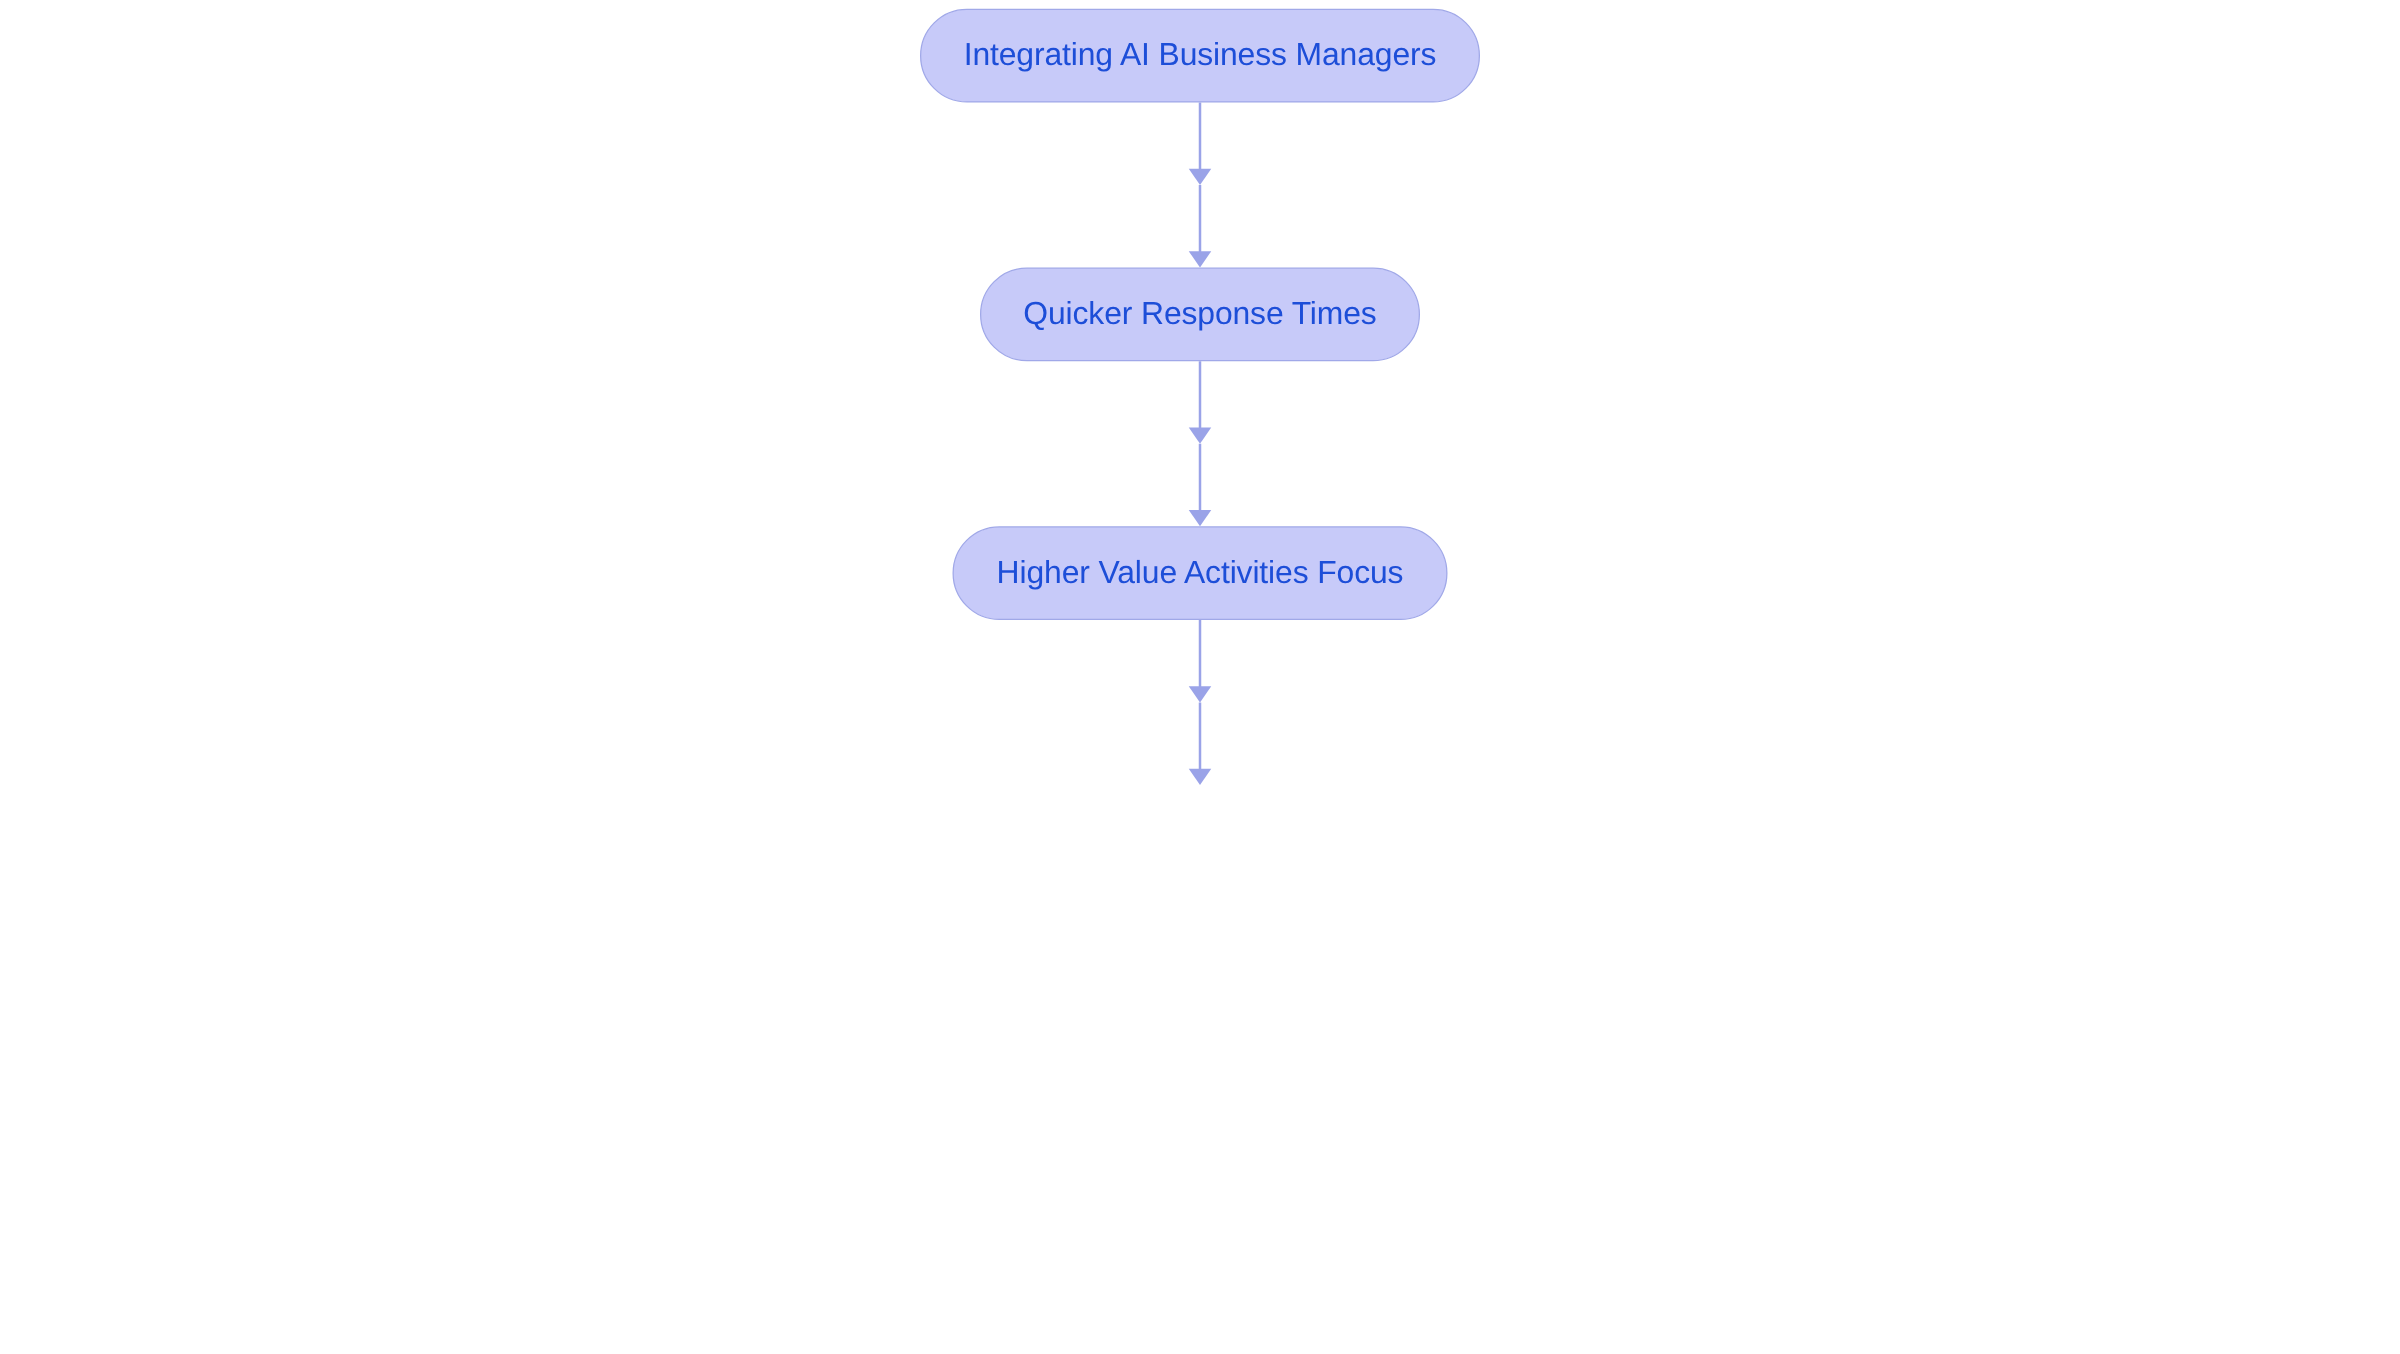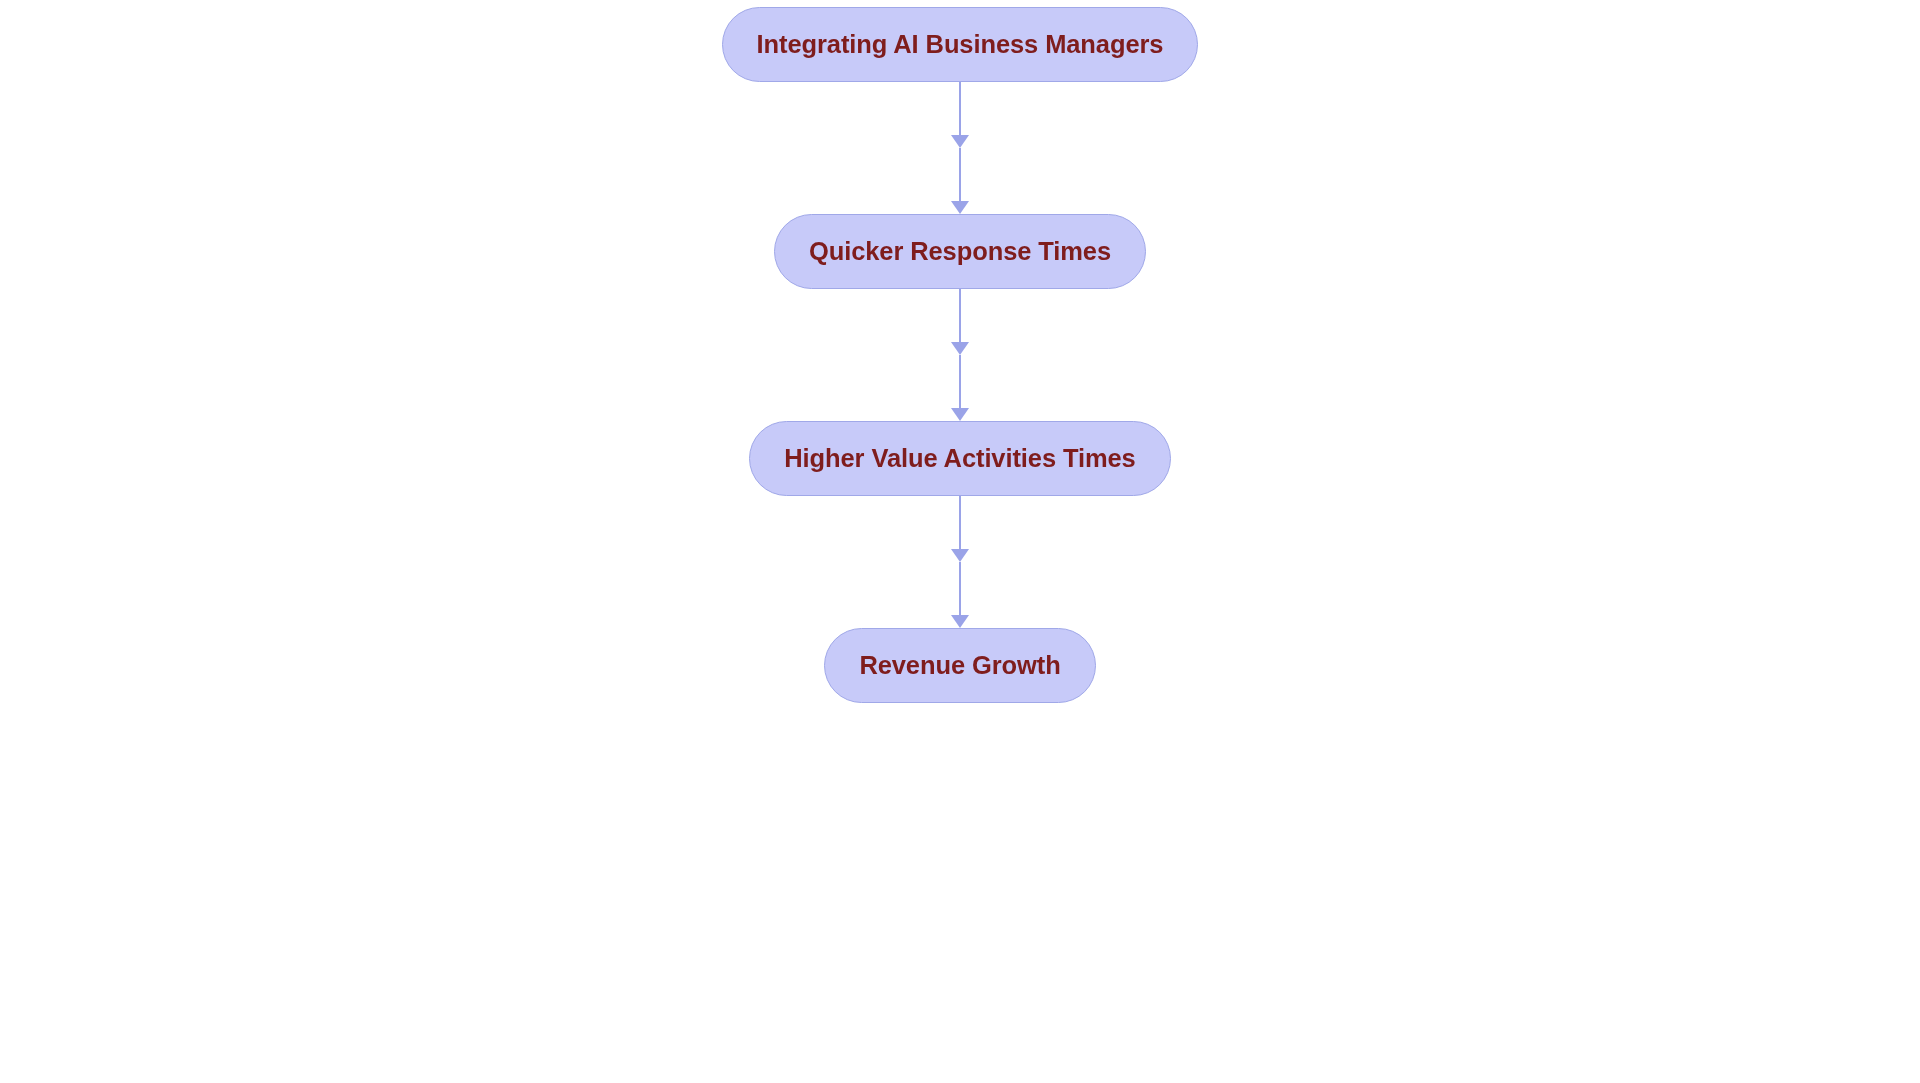--- a/index.html
+++ b/index.html
@@ -27,24 +27,24 @@
     height: 1083px;
     display: flex;
     flex-direction: column;
     align-items: center;
   }
   .node {
     box-sizing: border-box;
     background: #c7caf9;
     border: 1.3px solid #a0a8e8;
     border-radius: 999px;
-    color: #7f1d1d;
+    color: #1d4ed8;
     font-size: 25.5px;
     font-family: "Liberation Sans", sans-serif;
-    font-weight: 700;
+    font-weight: 400;
     letter-spacing: -0.1px;
     display: flex;
     align-items: center;
     justify-content: center;
     text-align: center;
     white-space: nowrap;
     padding: 0 34px;
     height: 75px;
     flex: 0 0 auto;
   }
@@ -105,29 +105,28 @@
       <div class="line"></div>
       <div class="head"></div>
     </div>
 
 
     <div class="connector gap-3">
       <div class="line"></div>
       <div class="head"></div>
     </div>
 
-    <div class="node">Higher Value Activities Times</div>
+    <div class="node">Higher Value Activities Focus</div>
 
     <div class="connector gap-4">
       <div class="line"></div>
       <div class="head"></div>
     </div>
 
 
     <div class="connector gap-5">
       <div class="line"></div>
       <div class="head"></div>
     </div>
 
-    <div class="node">Revenue Growth</div>
 
   </div>
 </div>
 
 </body></html>

